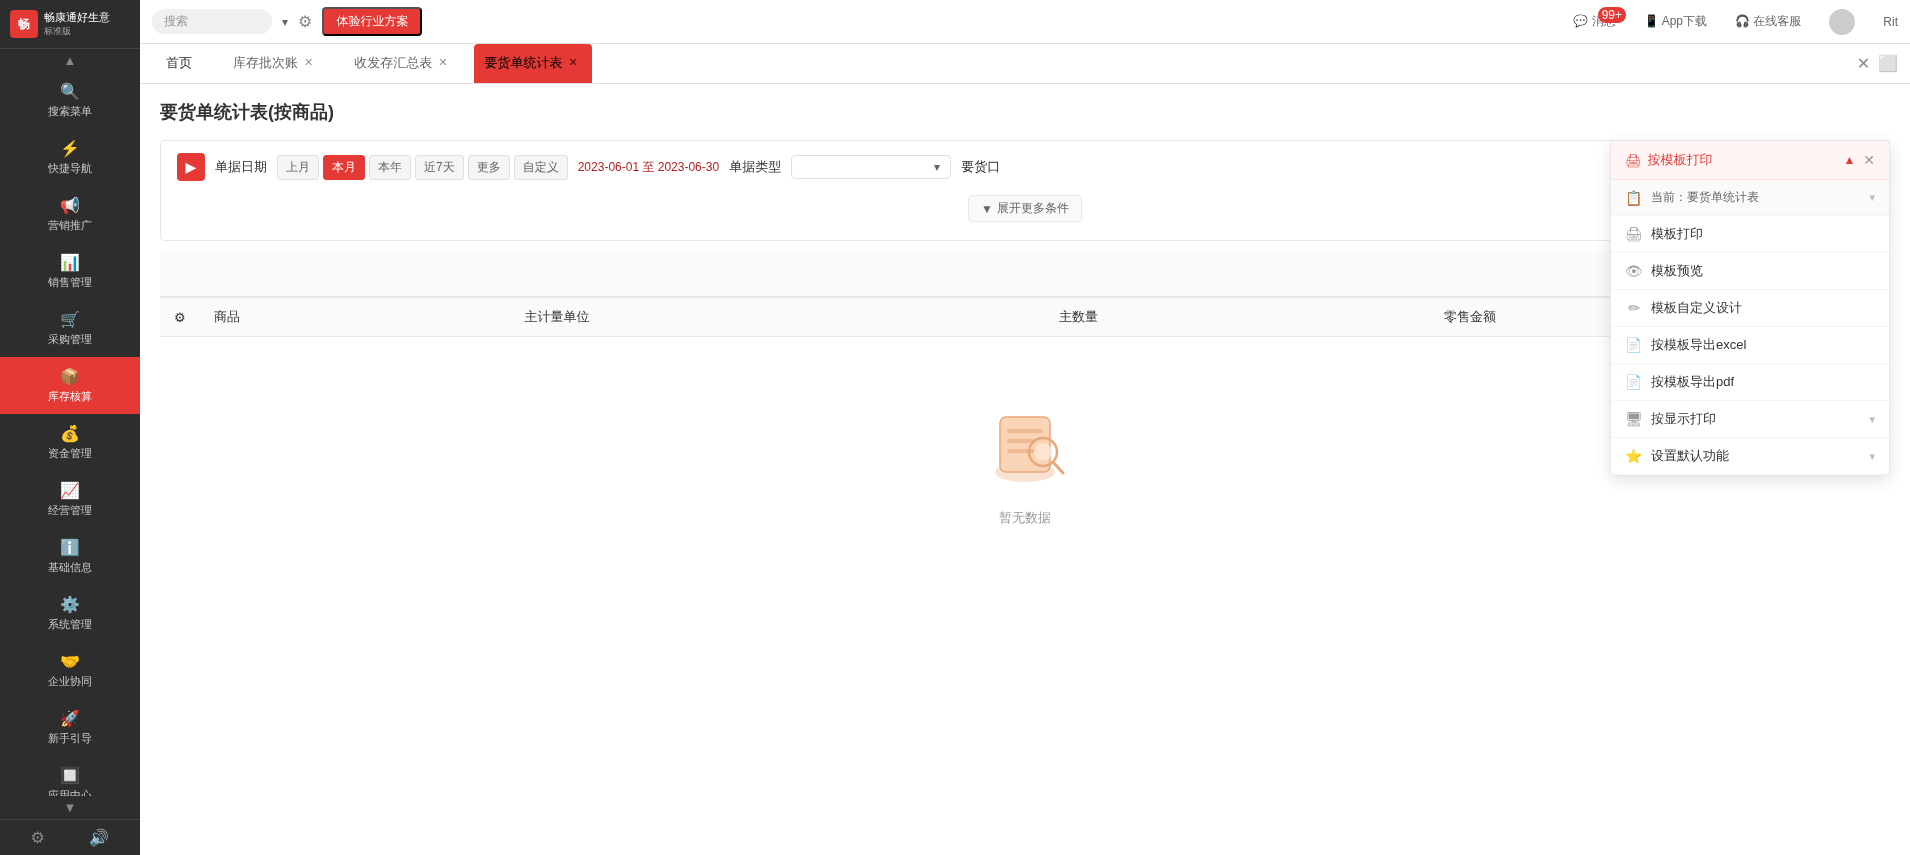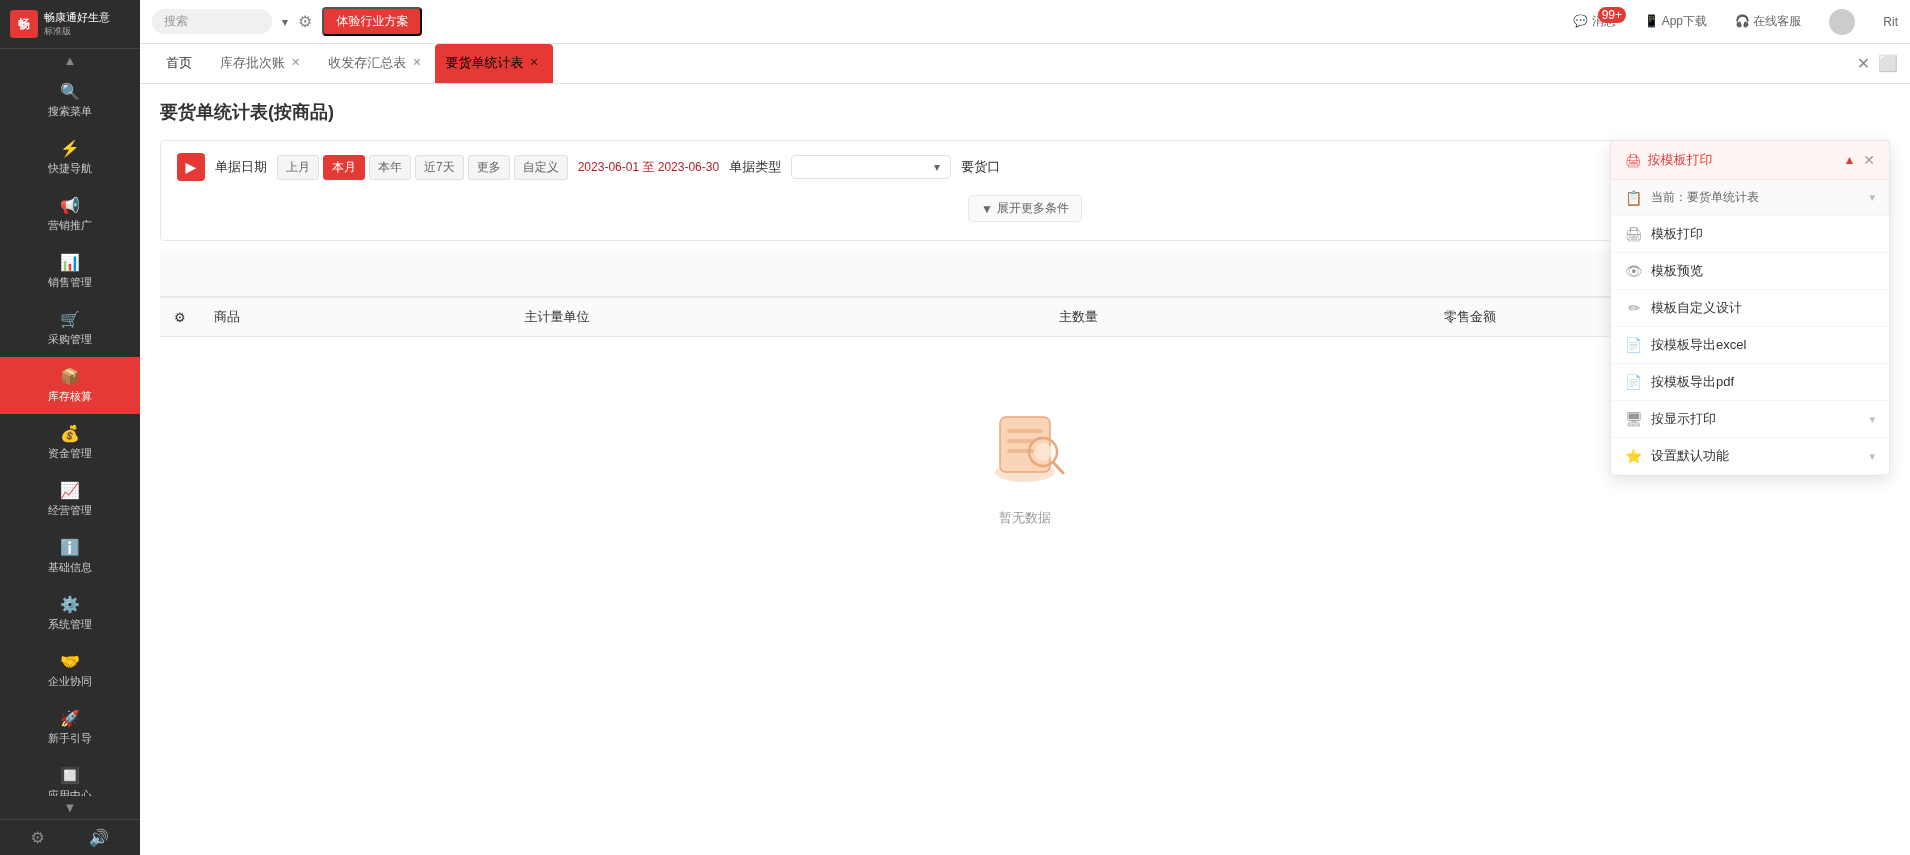--- a/index.html
+++ b/index.html
@@ -116,21 +116,21 @@
 
     
     .tabs {
       background: #fff;
       display: flex;
       align-items: center;
       padding: 0 12px;
       height: 40px;
       border-bottom: 1px solid #e0e0e0;
       flex-shrink: 0;
-      gap: 0;
+      gap: 13px;
     }
     .tab {
       display: flex;
       align-items: center;
       padding: 0 14px;
       height: 100%;
       font-size: 13px;
       color: #666;
       cursor: pointer;
       border-bottom: 2px solid transparent;

